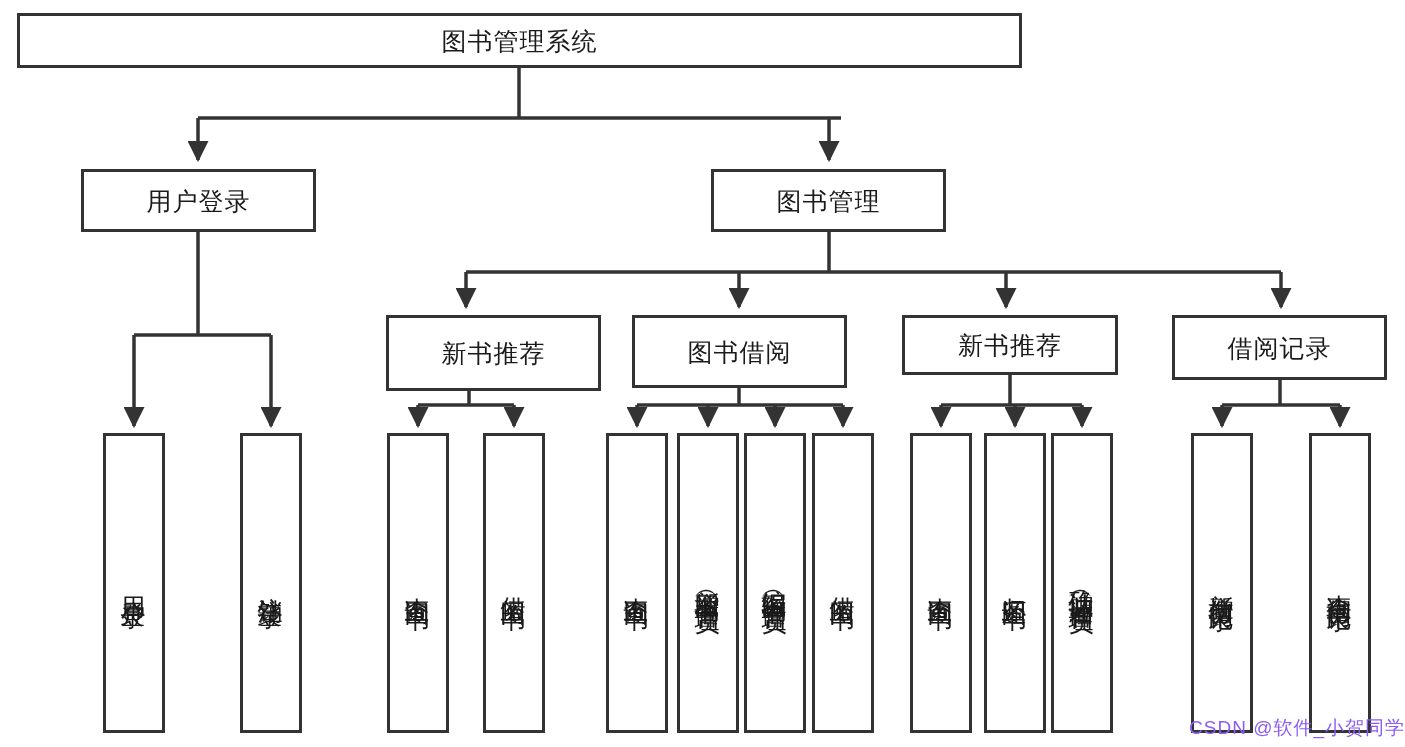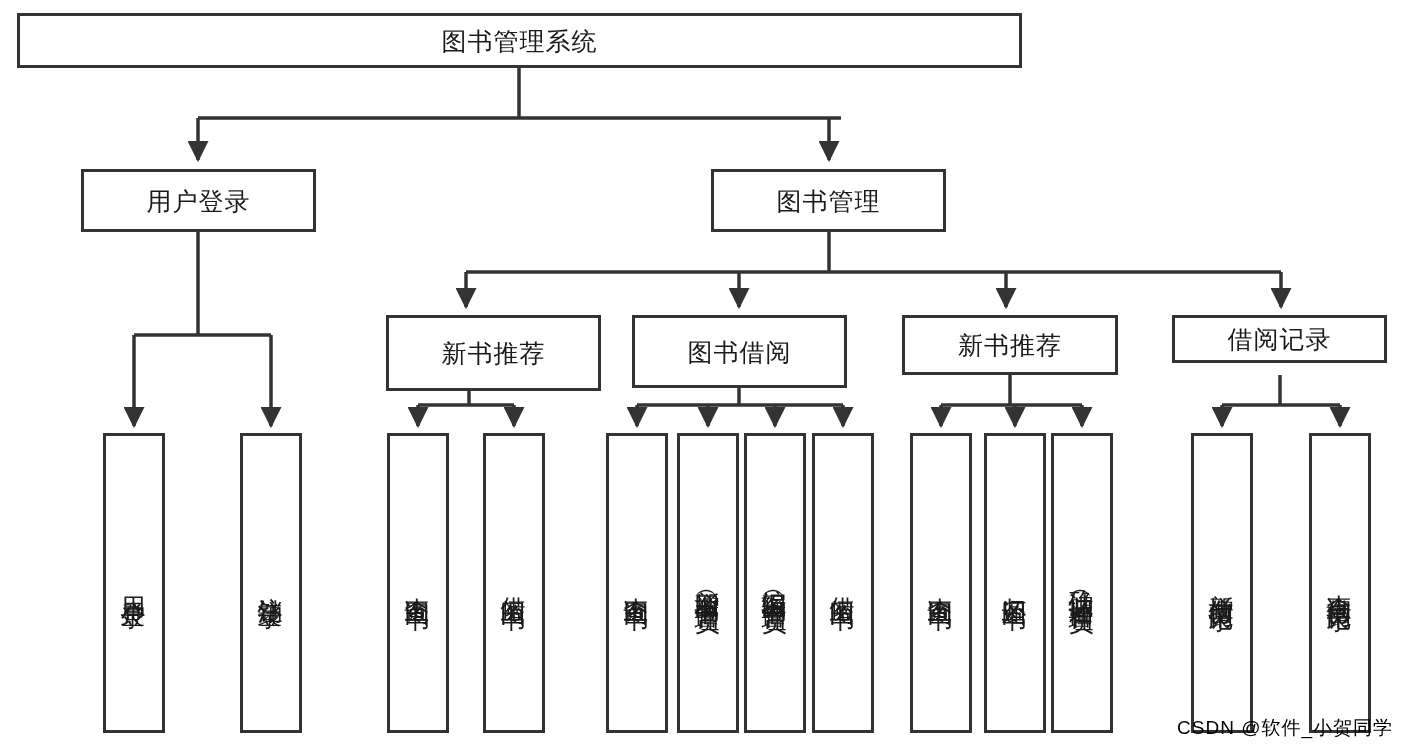--- a/index.html
+++ b/index.html
@@ -49,24 +49,24 @@
     padding: 6px 0;
   }
   .node.v .txt {
     writing-mode: vertical-rl;
     text-orientation: upright;
     display: block;
     white-space: nowrap;
   }
   .watermark {
     position: absolute;
-    right: 12px;
+    right: 0;
     bottom: 6px;
     font-size: 19px;
-    color: #000000;
+    color: #8b5cf6;
     letter-spacing: 1px;
     z-index: 5;
     white-space: nowrap;
   }
 </style>
 </head>
 <body>
 
 <div id="canvas">
 
@@ -133,21 +133,21 @@
 
   <div class="node h" style="left:362px;top:315px;width:215px;height:76px;margin-left:24px;">
     <span class="txt">新书推荐</span>
   </div>
   <div class="node h" style="left:632px;top:315px;width:215px;height:73px;">
     <span class="txt">图书借阅</span>
   </div>
   <div class="node h" style="left:902px;top:315px;width:216px;height:60px;">
     <span class="txt">新书推荐</span>
   </div>
-  <div class="node h" style="left:1172px;top:315px;width:215px;height:48px;">
+  <div class="node h" style="left:1172px;top:315px;width:215px;height:65px;">
     <span class="txt">借阅记录</span>
   </div>
 
   <div class="node v" style="left:103px;top:433px;width:62px;height:300px;">
     <span class="txt">用户登录</span>
   </div>
   <div class="node v" style="left:240px;top:433px;width:62px;height:300px;">
     <span class="txt">注销登录</span>
   </div>
 

